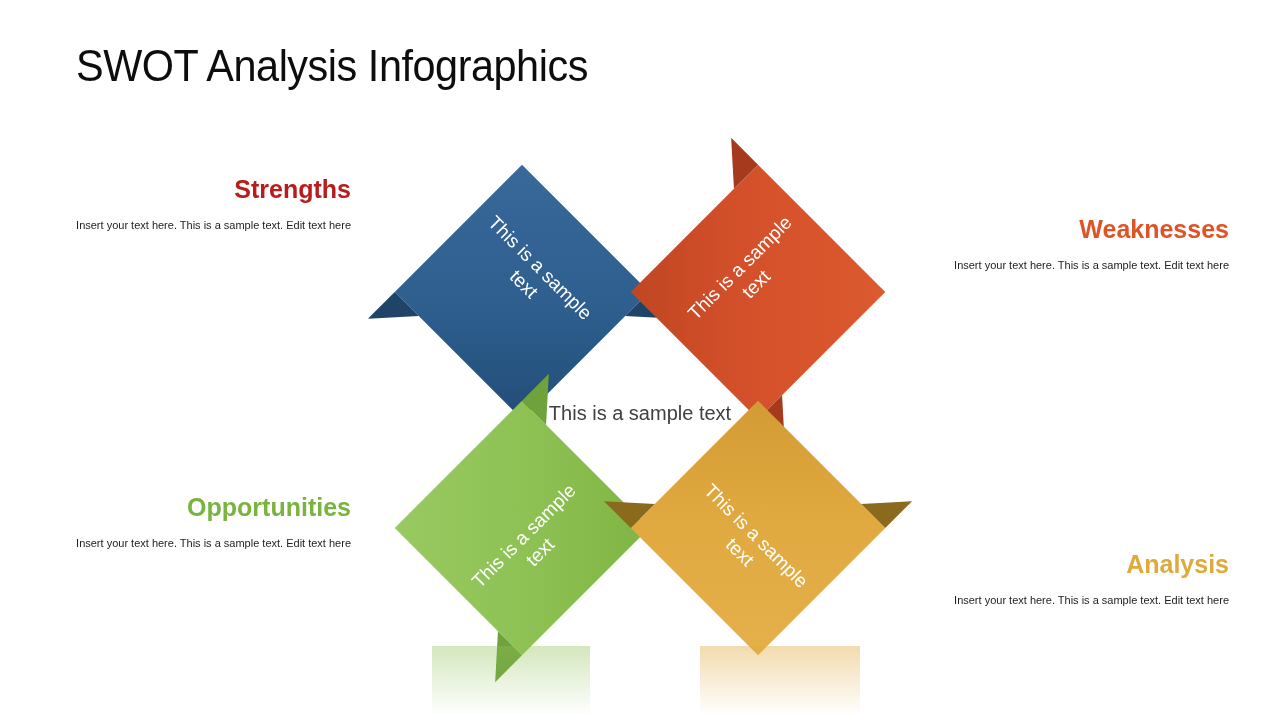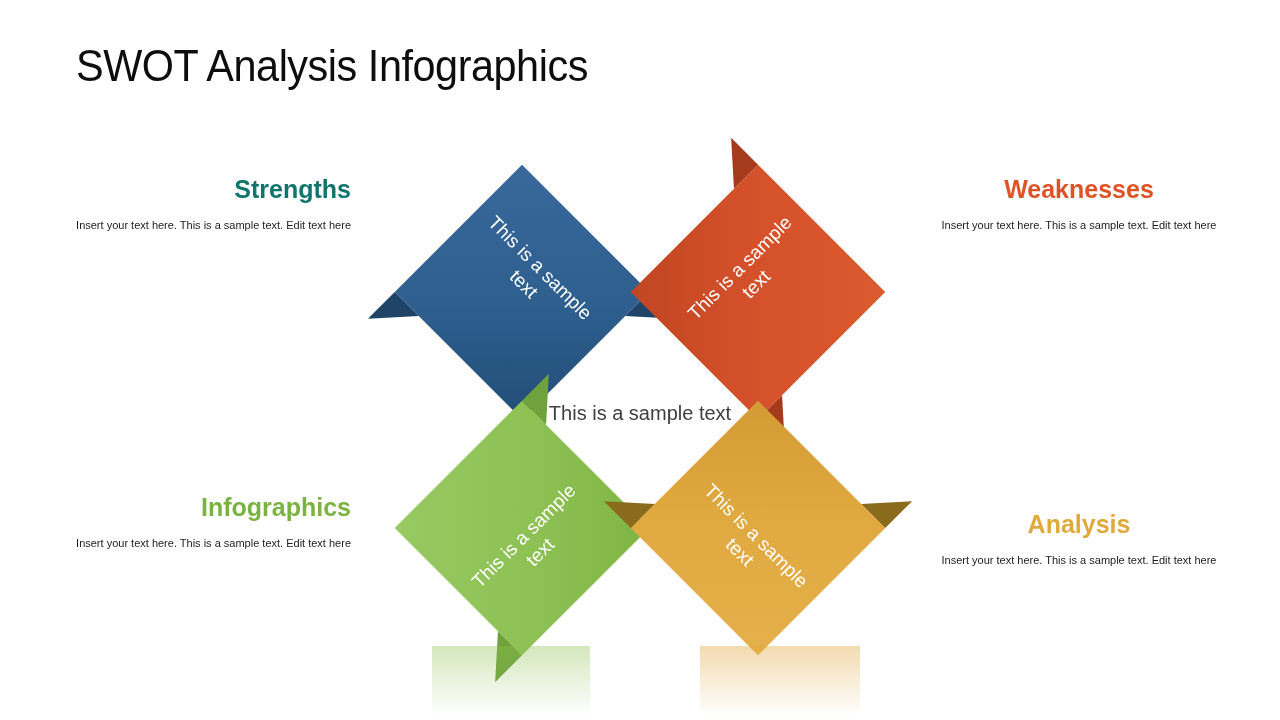--- a/index.html
+++ b/index.html
@@ -42,21 +42,21 @@
     line-height: 1.1;
     margin-bottom: 14px;
     white-space: nowrap;
   }
   .side-block .body {
     font-size: 11px;
     line-height: 1.45;
     color: #1d1d1d;
   }
   .side-left  { text-align: right; right: 929px; }
-  .side-right { text-align: center;  left: 929px; }
+  .side-right { text-align: right;  left: 929px; margin-top: 40px; }
 
   #block-strengths     { top: 176px; }
   #block-weaknesses    { top: 176px; }
   #block-opportunities { top: 494px; }
   #block-threats       { top: 511px; }
 
   
   #diagram {
     position: absolute;
     left: 390px;
@@ -136,31 +136,31 @@
     left: 310px; top: 486px; width: 160px;
     background: linear-gradient(to bottom, rgba(224,169,64,0.42), rgba(224,169,64,0));
   }
 </style>
 </head>
 <body>
 
 <div id="page-title">SWOT Analysis Infographics</div>
 
 <div class="side-block side-left" id="block-strengths">
-  <div class="heading" style="color:#0f766e">Strengths</div>
+  <div class="heading" style="color:#b91c1c">Strengths</div>
   <div class="body">Insert your text here. This is a sample text. Edit text here</div>
 </div>
 
 <div class="side-block side-right" id="block-weaknesses">
   <div class="heading" style="color:#df5427">Weaknesses</div>
   <div class="body">Insert your text here. This is a sample text. Edit text here</div>
 </div>
 
 <div class="side-block side-left" id="block-opportunities">
-  <div class="heading" style="color:#7ab33f">Infographics</div>
+  <div class="heading" style="color:#7ab33f">Opportunities</div>
   <div class="body">Insert your text here. This is a sample text. Edit text here</div>
 </div>
 
 <div class="side-block side-right" id="block-threats">
   <div class="heading" style="color:#e0a93c">Analysis</div>
   <div class="body">Insert your text here. This is a sample text. Edit text here</div>
 </div>
 
 <div id="diagram">
 

